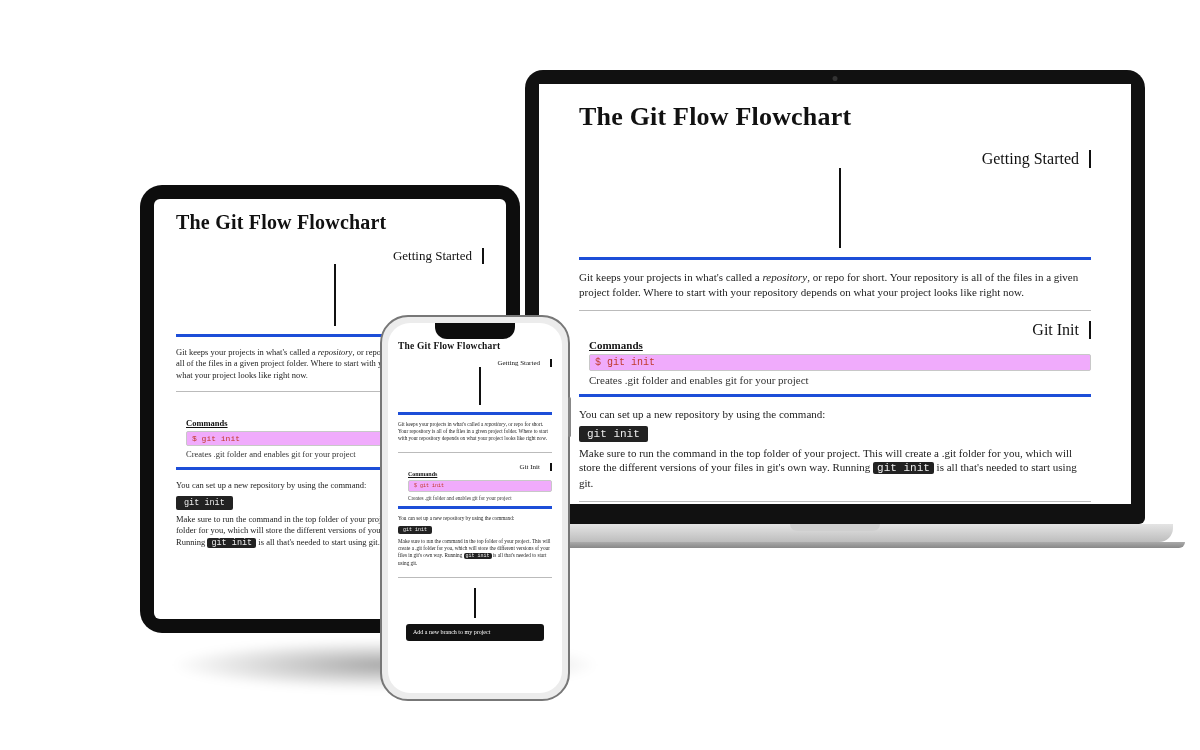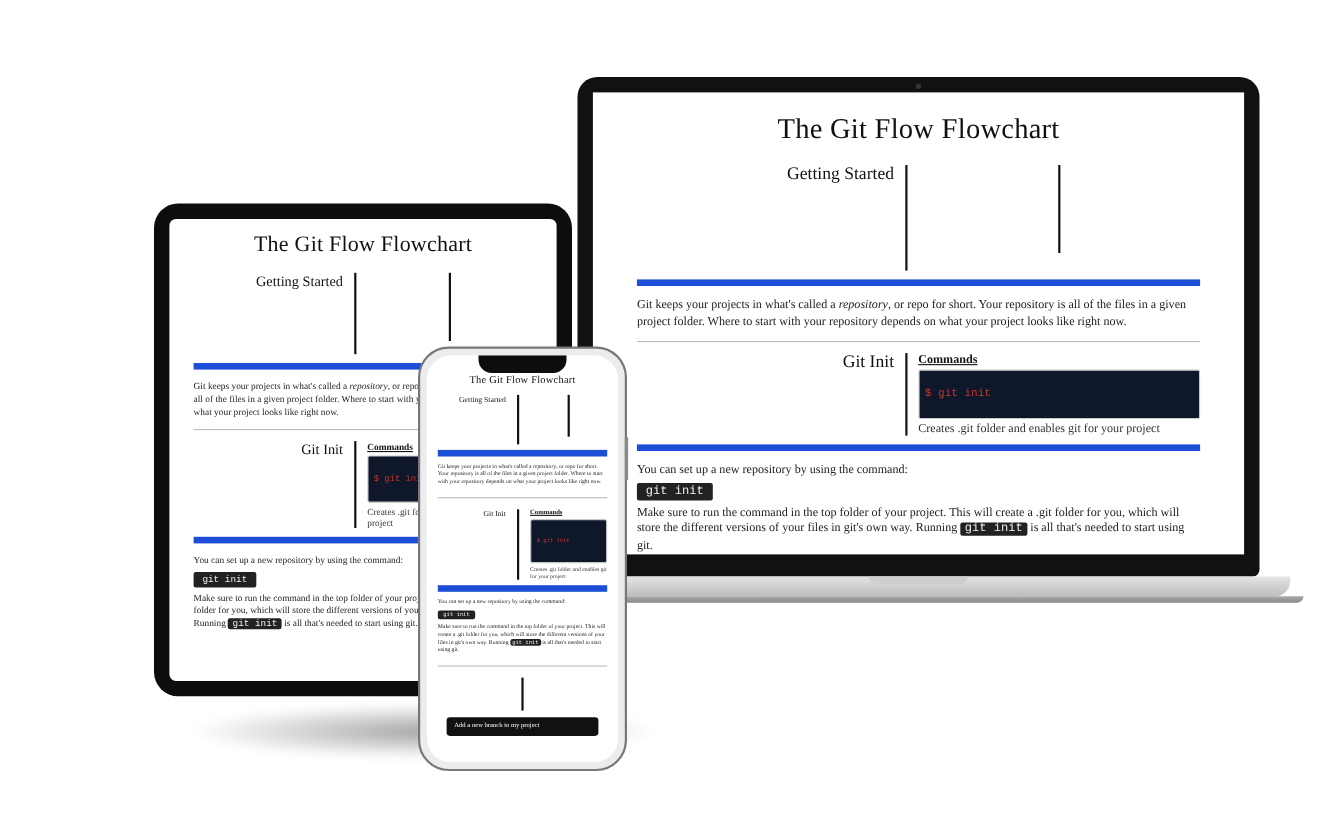--- a/index.html
+++ b/index.html
@@ -128,45 +128,46 @@
   .phone-side-btn {
     position:absolute;
     right:-3px; top:80px;
     width:3px; height:40px;
     background:#888;
     border-radius:2px;
   }
 
   
   .doc { color:#111; }
-  .doc h1 { text-align:center; font-weight:400; letter-spacing:0.2px; }
+  .doc h1 { text-align:left; font-weight:700; letter-spacing:0.2px; }
   .section {
     display:flex;
-    border-bottom:6px solid #1d4ed8;
+    border-bottom:3px solid #1d4ed8;
     padding-bottom:8px;
     margin-bottom:10px;
+    flex-direction:column;
   }
   .section .left {
     flex:0 0 48%;
     text-align:right;
     padding-right:10px;
     border-right:2px solid #111;
     font-weight:500;
   }
   .section .right {
     flex:1;
     padding-left:10px;
   }
   .cmd-hdr { font-weight:600; margin-bottom:3px;text-decoration:underline; }
   .cmd-box {
     border:1px solid #c8c8c8;
-    background:#0f172a;
+    background:#f0abfc;
     color:#c0392b;
     font-family: "Courier New", monospace;
-    padding:16px 5px;
+    padding:2px 5px;
     border-radius:2px;
     display:block;
   }
   .cmd-sub { color:#333; margin-top:3px; }
   .para { color:#222; line-height:1.35; }
   .code-dark {
     display:inline-block;
     background:#222;
     color:#eee;
     font-family:"Courier New",monospace;

